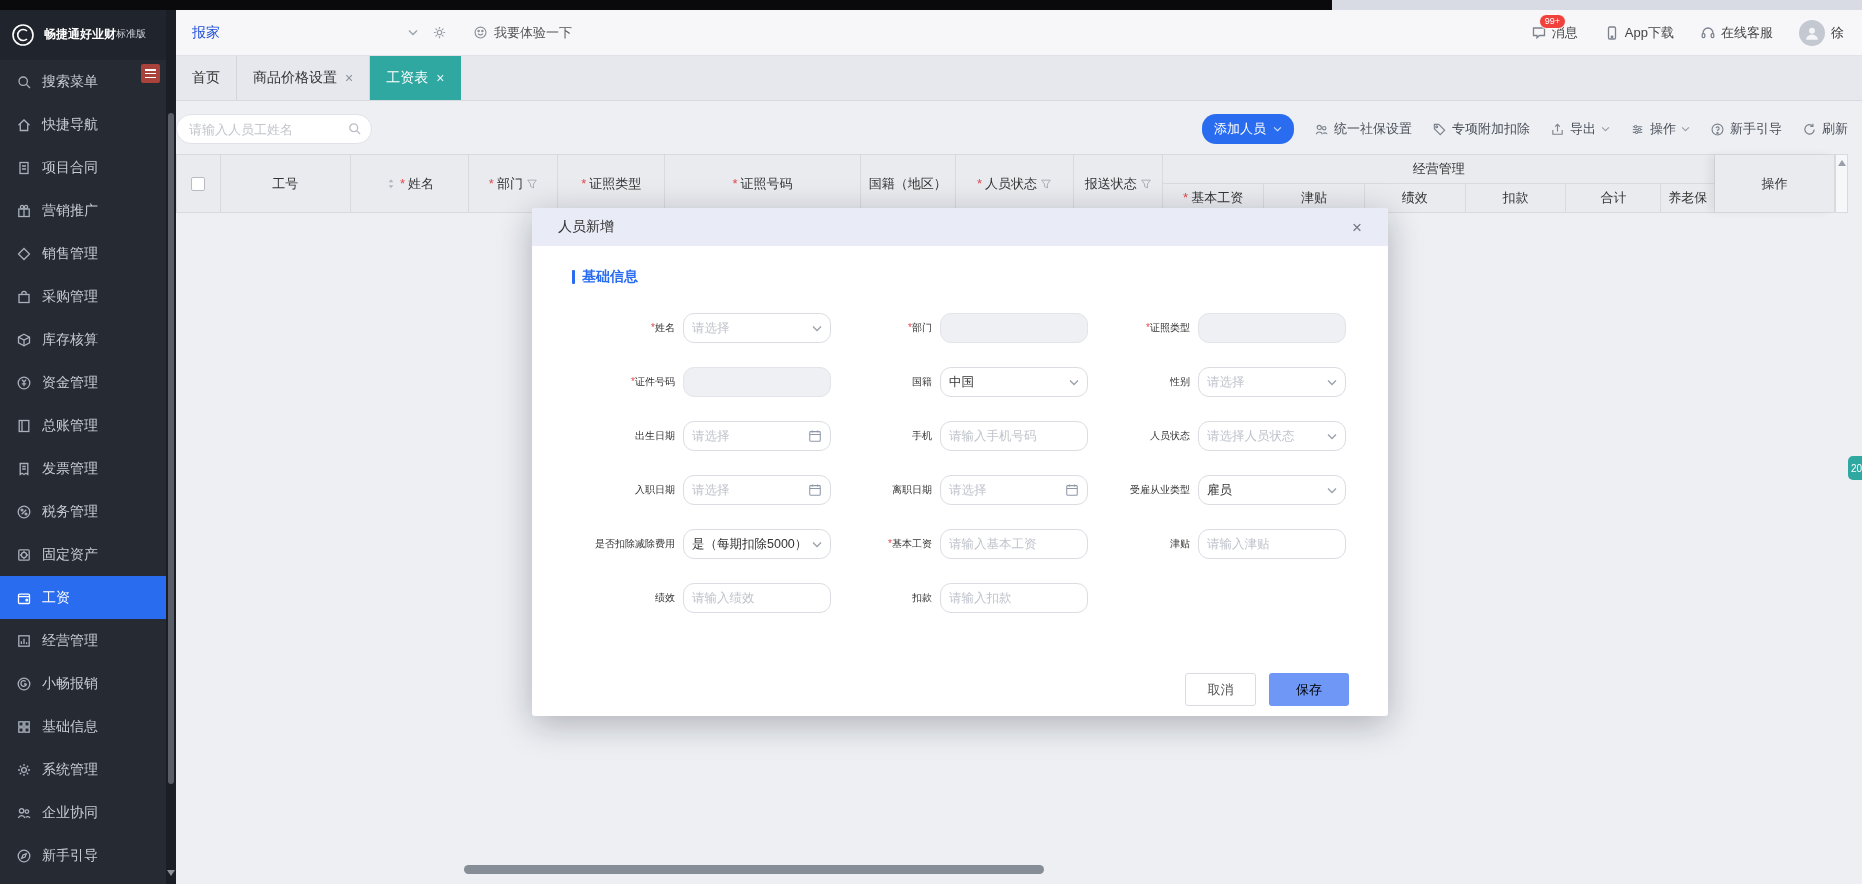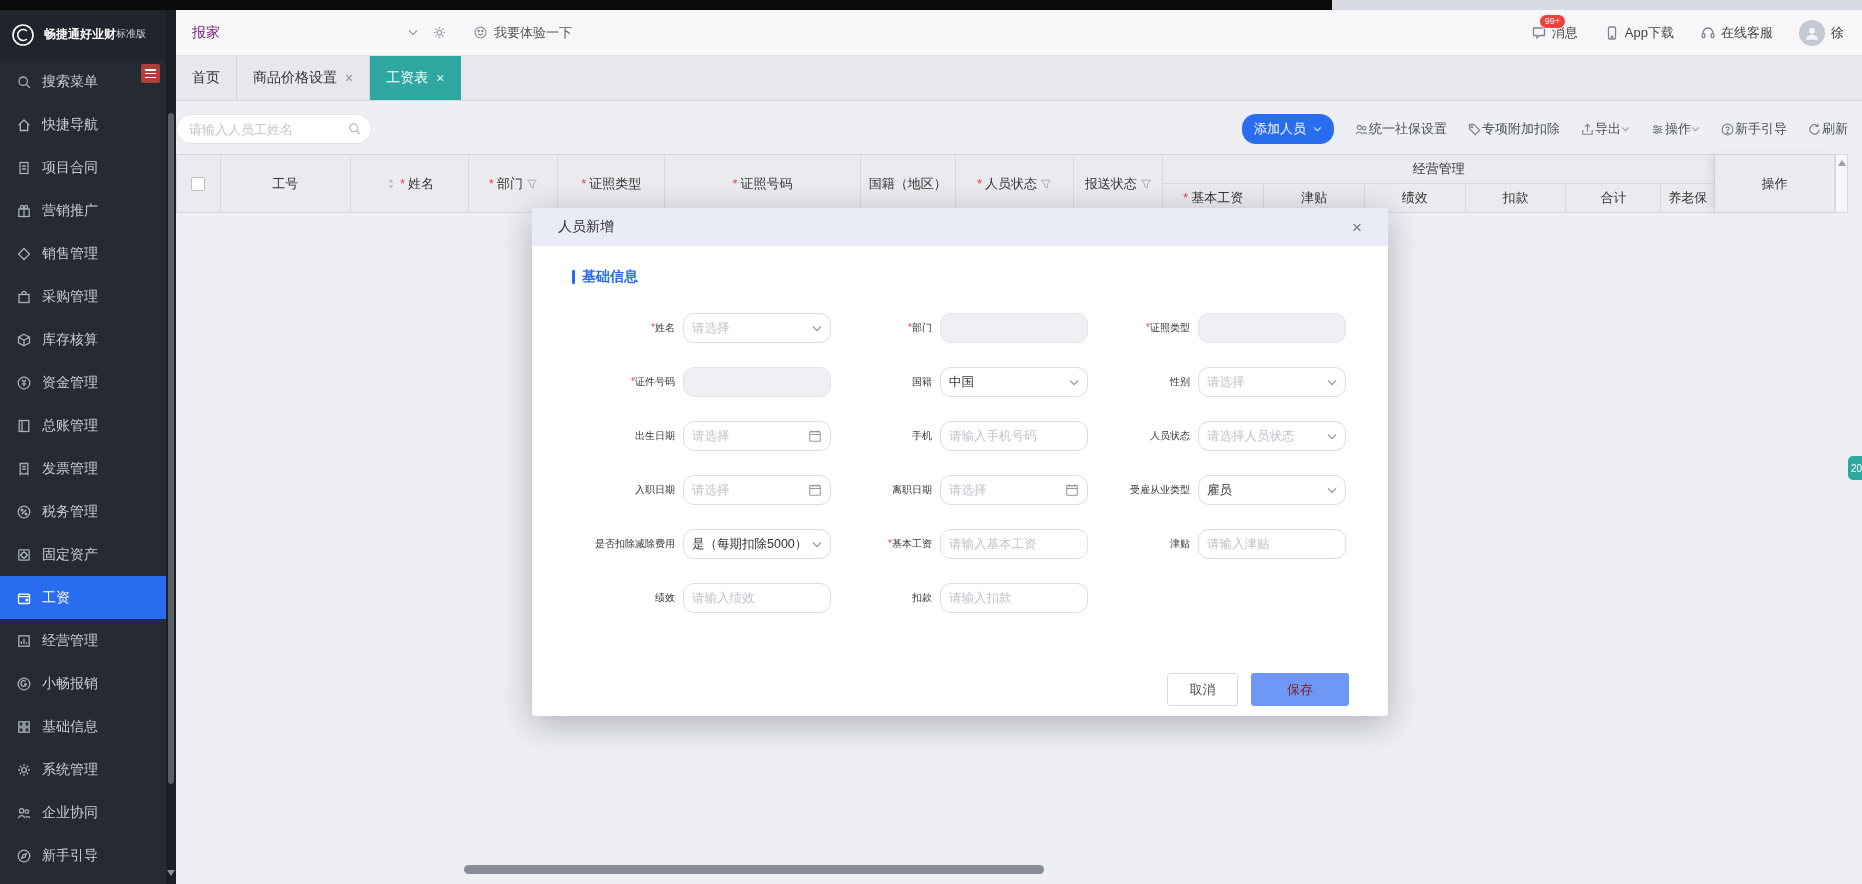--- a/index.html
+++ b/index.html
@@ -27,21 +27,21 @@
   
   .side-scroll{position:absolute;left:166px;top:10px;bottom:0;width:10px;background:#1b1e25}
   .side-thumb{position:absolute;left:2px;top:103px;width:6px;height:671px;border-radius:3px;background:#585d67}
   .side-down{position:absolute;left:1px;bottom:8px;width:0;height:0;border-left:4px solid transparent;border-right:4px solid transparent;border-top:6px solid #8a8f98}
 
   .collapse-btn{position:absolute;left:141px;top:64px;width:19px;height:19px;background:#a8423a;border-radius:2px;display:flex;align-items:center;justify-content:center;cursor:pointer;z-index:3}
   .bars{width:11px;height:9px;background:repeating-linear-gradient(to bottom,#fff 0 1.5px,transparent 1.5px 3.75px)}
 
   
   .topbar{position:absolute;left:176px;top:10px;right:0;height:46px;background:#f7f7f9;border-bottom:1px solid #e2e3e8;display:flex;align-items:center;padding:0 18px 0 16px}
-  .account{width:226px;display:flex;align-items:center;justify-content:space-between;font-size:14px;color:#701a75;cursor:pointer}
+  .account{width:226px;display:flex;align-items:center;justify-content:space-between;font-size:14px;color:#1d4ed8;cursor:pointer}
   .account .chev,.tool .chev,.btn-primary .chev,.fctl .chev{color:#9aa0aa}
   .gear-btn{margin-left:14px;color:#999fa9;cursor:pointer}
   .experience{display:flex;align-items:center;gap:6px;font-size:13px;color:#555;margin-left:26px;cursor:pointer}
   .experience .ticon{color:#8a909a}
   .topbar-right{margin-left:auto;display:flex;align-items:center;gap:26px}
   .tb-item{display:flex;align-items:center;gap:5px;font-size:13px;color:#444;position:relative;cursor:pointer}
   .tb-item .ticon{color:#7d838d}
   .badge{position:absolute;top:-10px;left:8px;background:#f0413d;color:#fff;font-size:9px;line-height:1;padding:2px 5px;border-radius:8px;border:1px solid #fff}
   .user{display:flex;align-items:center;gap:6px;font-size:13px;cursor:pointer}
   .avatar{width:26px;height:26px;border-radius:50%;background:#c3c8d1;display:flex;align-items:center;justify-content:center;overflow:hidden}
@@ -56,21 +56,21 @@
   
   .content{position:absolute;left:176px;top:101px;right:0;bottom:0;background:#edeff3}
   .toolbar{position:absolute;top:12px;left:0;right:14px;height:32px;display:flex;align-items:center}
   .searchbox{position:relative;width:196px;height:30px}
   .searchbox input{width:100%;height:100%;border:1px solid #e1e2e7;border-radius:15px;background:#fff;padding:0 30px 0 12px;font-size:13px;color:#333;outline:none}
   .searchbox input::placeholder{color:#c2c5cc}
   .searchbox .sicon{position:absolute;right:10px;top:7px;color:#b9bdc6}
   .tools{margin-left:auto;display:flex;align-items:center;gap:20px}
   .btn-primary{height:30px;background:#2a6cf0;color:#fff;border:none;border-radius:14px;padding:0 12px;font-size:13px;display:flex;align-items:center;gap:7px;cursor:pointer;font-family:inherit}
   .btn-primary .chev{color:#cfe0ff}
-  .tool{display:flex;align-items:center;font-size:13px;color:#4a4f58;cursor:pointer}
+  .tool{display:flex;align-items:center;gap:5px;font-size:13px;color:#4a4f58;cursor:pointer}
   .tool .ticon{color:#7d838d}
 
   
   .thead{position:absolute;top:53px;left:0;width:1659px;height:59px;display:flex;background:#e9ebef;border:1px solid #d8dade;font-size:13px;color:#333}
   .th{display:flex;align-items:center;justify-content:center;gap:3px;border-right:1px solid #d8dade;height:100%;overflow:hidden;white-space:nowrap}
   .col-check{width:44px}.col-gh{width:130px}.col-name{width:119px}.col-dept{width:89px}.col-cert{width:107px}.col-certno{width:196px}.col-nation{width:95px}.col-status{width:119px}.col-report{width:89px}
   .thgroup{width:552px;display:flex;flex-direction:column;border-right:1px solid #d8dade}
   .gh{height:29px;display:flex;align-items:center;justify-content:center;border-bottom:1px solid #d8dade}
   .gcols{display:flex;height:29px}
   .gc1,.gc2,.gc3,.gc4{width:101px}.gc5{width:95px}.gc6{width:53px;border-right:none!important}
@@ -98,21 +98,21 @@
   .fctl .ph{color:#bfc3cb;white-space:nowrap}
   .fctl .val{white-space:nowrap}
   .fctl .chev{margin-left:auto;flex:none}
   .fctl .cal{margin-left:auto;color:#8e97a8;flex:none}
   .fctl.disabled{background:#eef0f3;border-color:#e3e4e9;cursor:default}
   .fctl input{border:none;outline:none;width:100%;font-size:12.5px;color:#333;background:transparent;font-family:inherit}
   .fctl input::placeholder{color:#bfc3cb}
   .modal-foot{position:absolute;top:465px;right:39px;display:flex;gap:13px}
   .btn{height:33px;border-radius:3px;font-size:13px;cursor:pointer;display:flex;align-items:center;justify-content:center;font-family:inherit}
   .btn-cancel{width:71px;background:#fff;border:1px solid #d9dbe0;color:#555}
-  .btn-save{width:98px;background:#6e97f6;border:none;color:#7f1d1d}
+  .btn-save{width:80px;background:#6e97f6;border:none;color:#000000}
 </style>
 </head>
 <body>
 
 <div class="top-strip">
   <div class="strip-dark"></div>
   <div class="strip-light"></div>
 </div>
 
 <aside class="sidebar">

